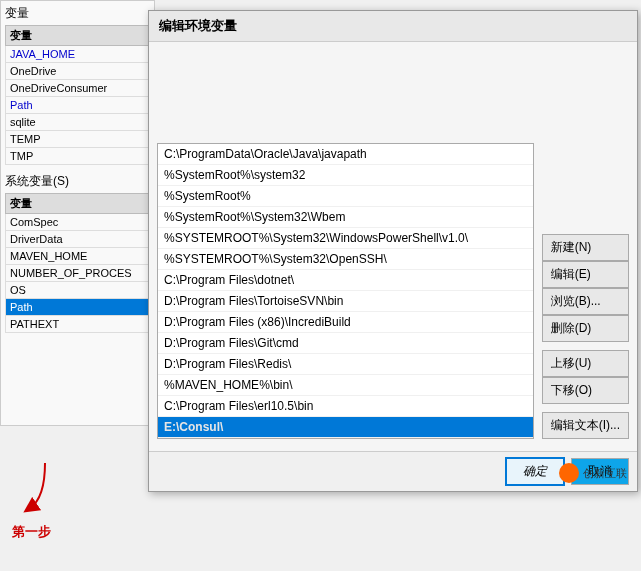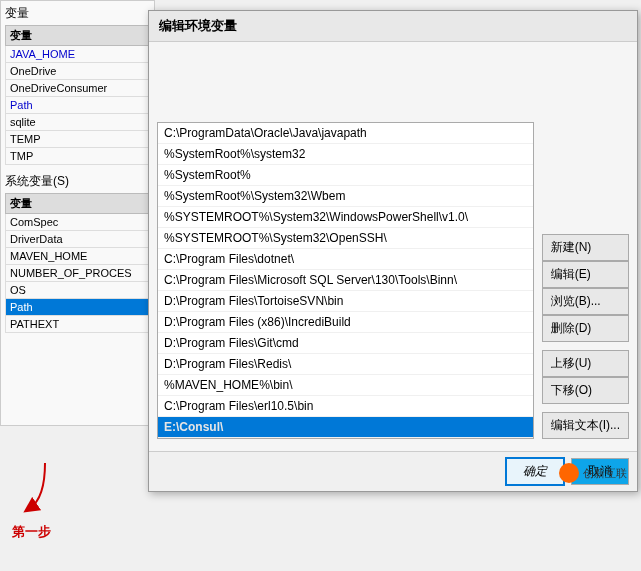--- a/index.html
+++ b/index.html
@@ -268,21 +268,20 @@
 
     <div class="path-list-container">
       <div id="path-list">
           <div class="path-item">C:\ProgramData\Oracle\Java\javapath</div>
           <div class="path-item">%SystemRoot%\system32</div>
           <div class="path-item">%SystemRoot%</div>
           <div class="path-item">%SystemRoot%\System32\Wbem</div>
           <div class="path-item">%SYSTEMROOT%\System32\WindowsPowerShell\v1.0\</div>
           <div class="path-item">%SYSTEMROOT%\System32\OpenSSH\</div>
           <div class="path-item">C:\Program Files\dotnet\</div>
-          <div class="path-item">C:\Program Files\Microsoft SQL Server\130\Tools\Binn\</div>
           <div class="path-item">D:\Program Files\TortoiseSVN\bin</div>
           <div class="path-item">D:\Program Files (x86)\IncrediBuild</div>
           <div class="path-item">D:\Program Files\Git\cmd</div>
           <div class="path-item">D:\Program Files\Redis\</div>
           <div class="path-item">%MAVEN_HOME%\bin\</div>
           <div class="path-item">C:\Program Files\erl10.5\bin</div>
           <div class="path-item selected">E:\Consul\</div>
         </div>
     </div>
 

